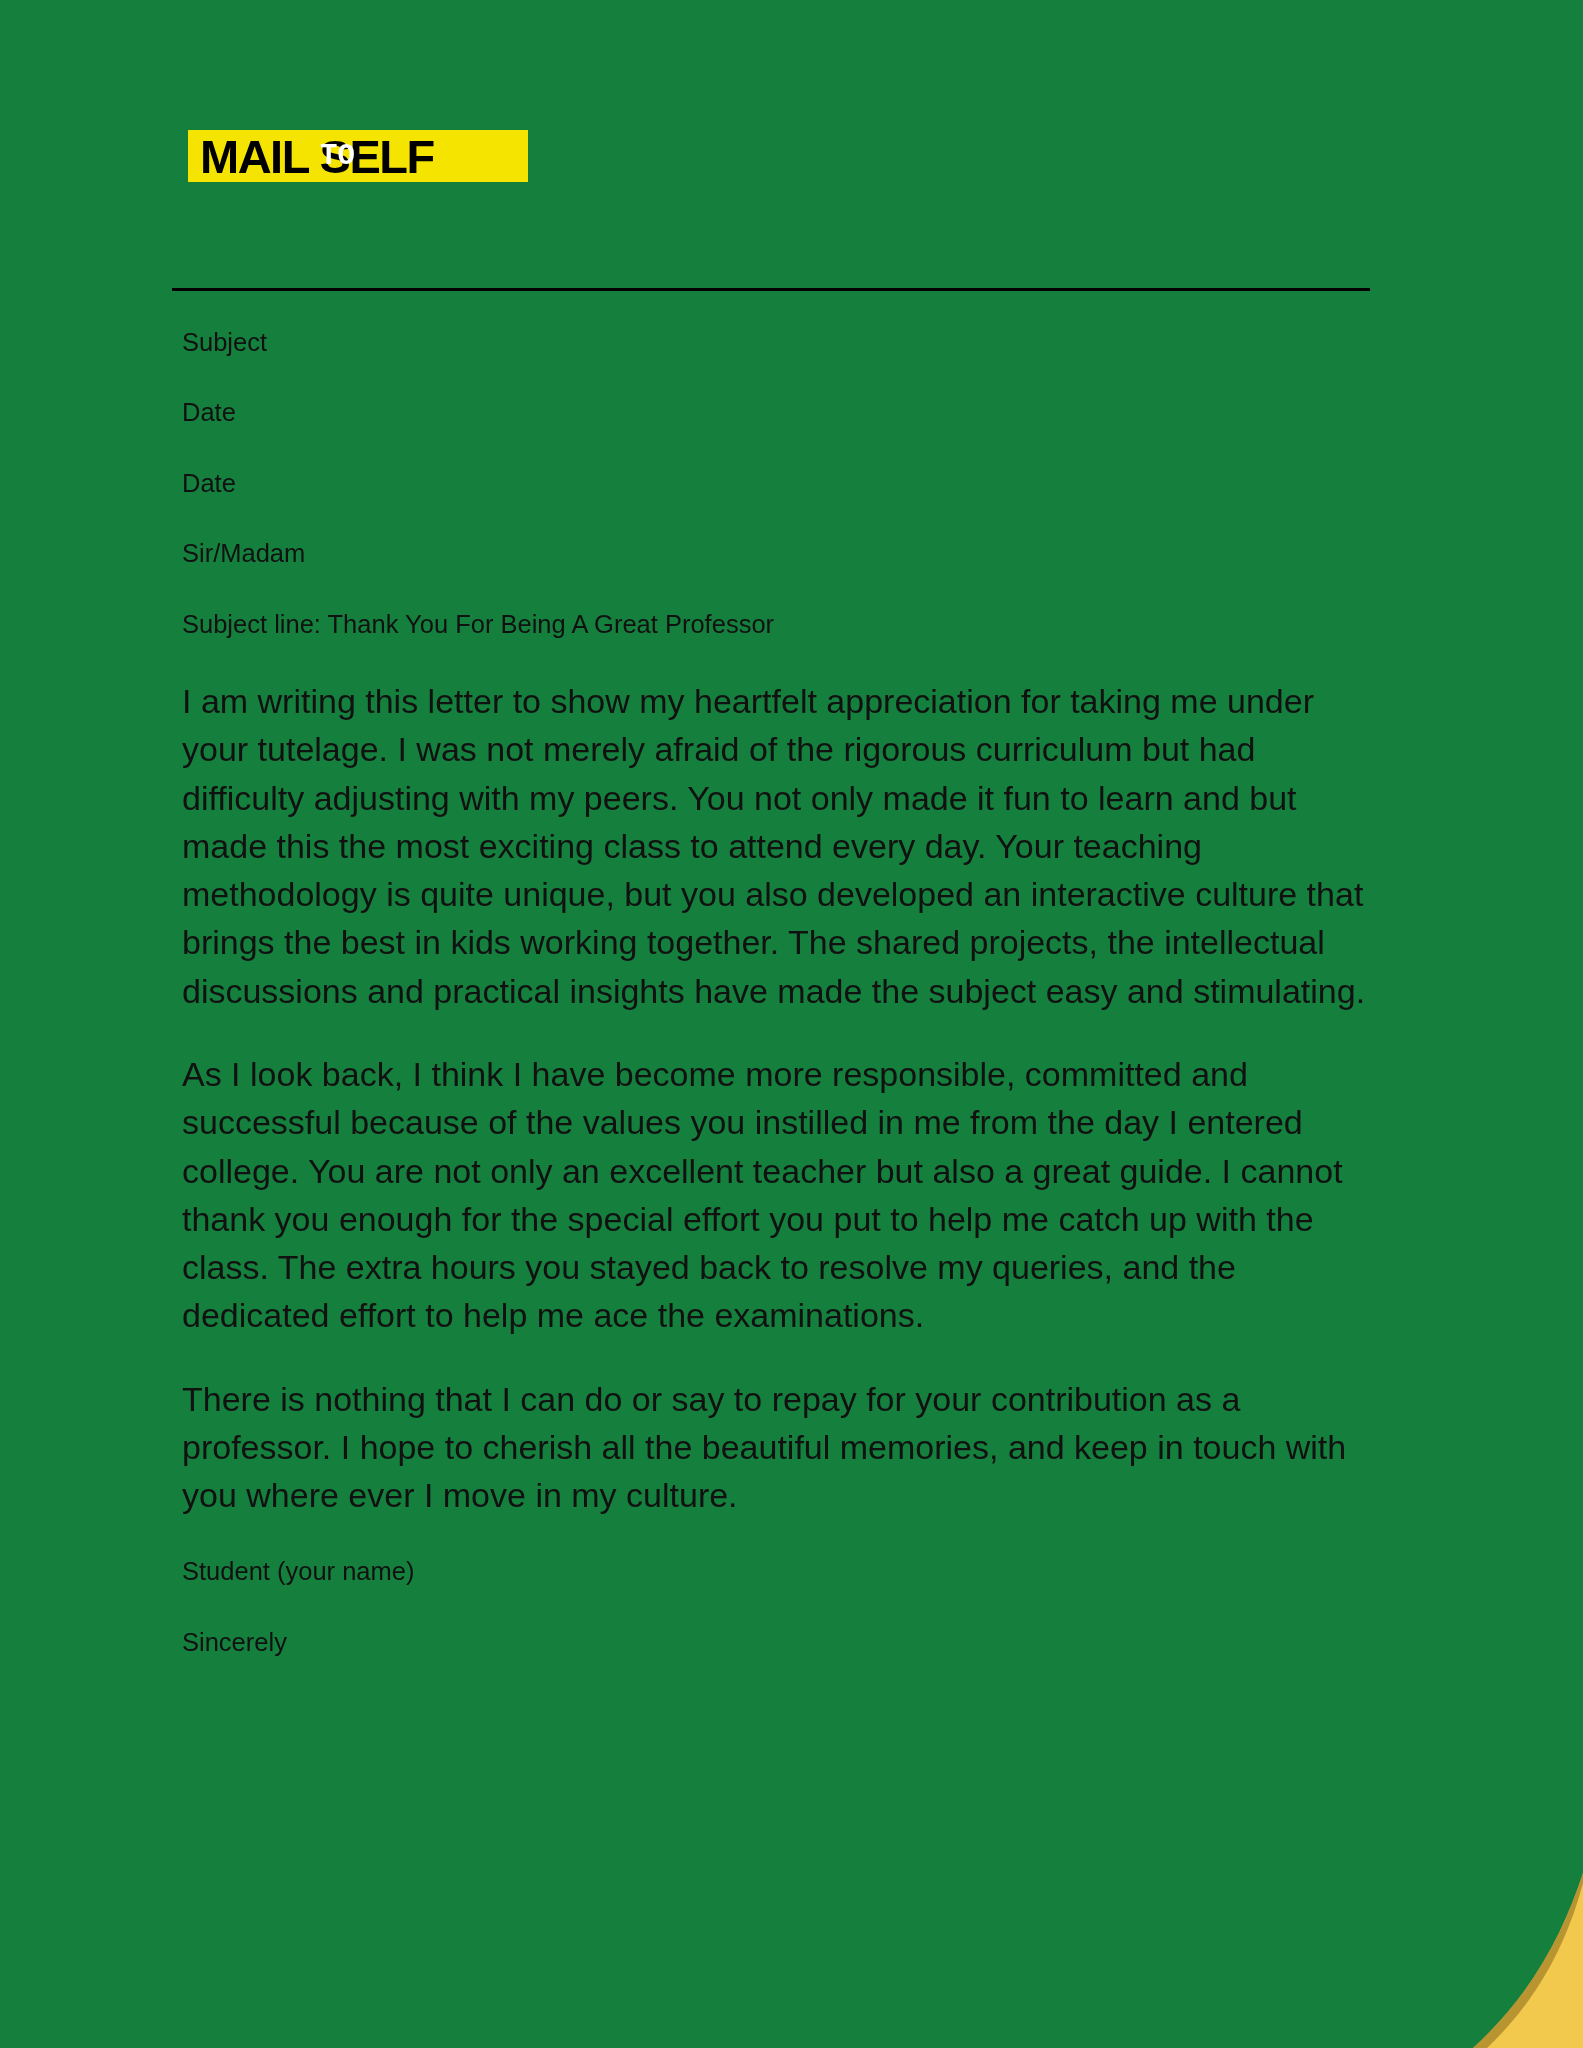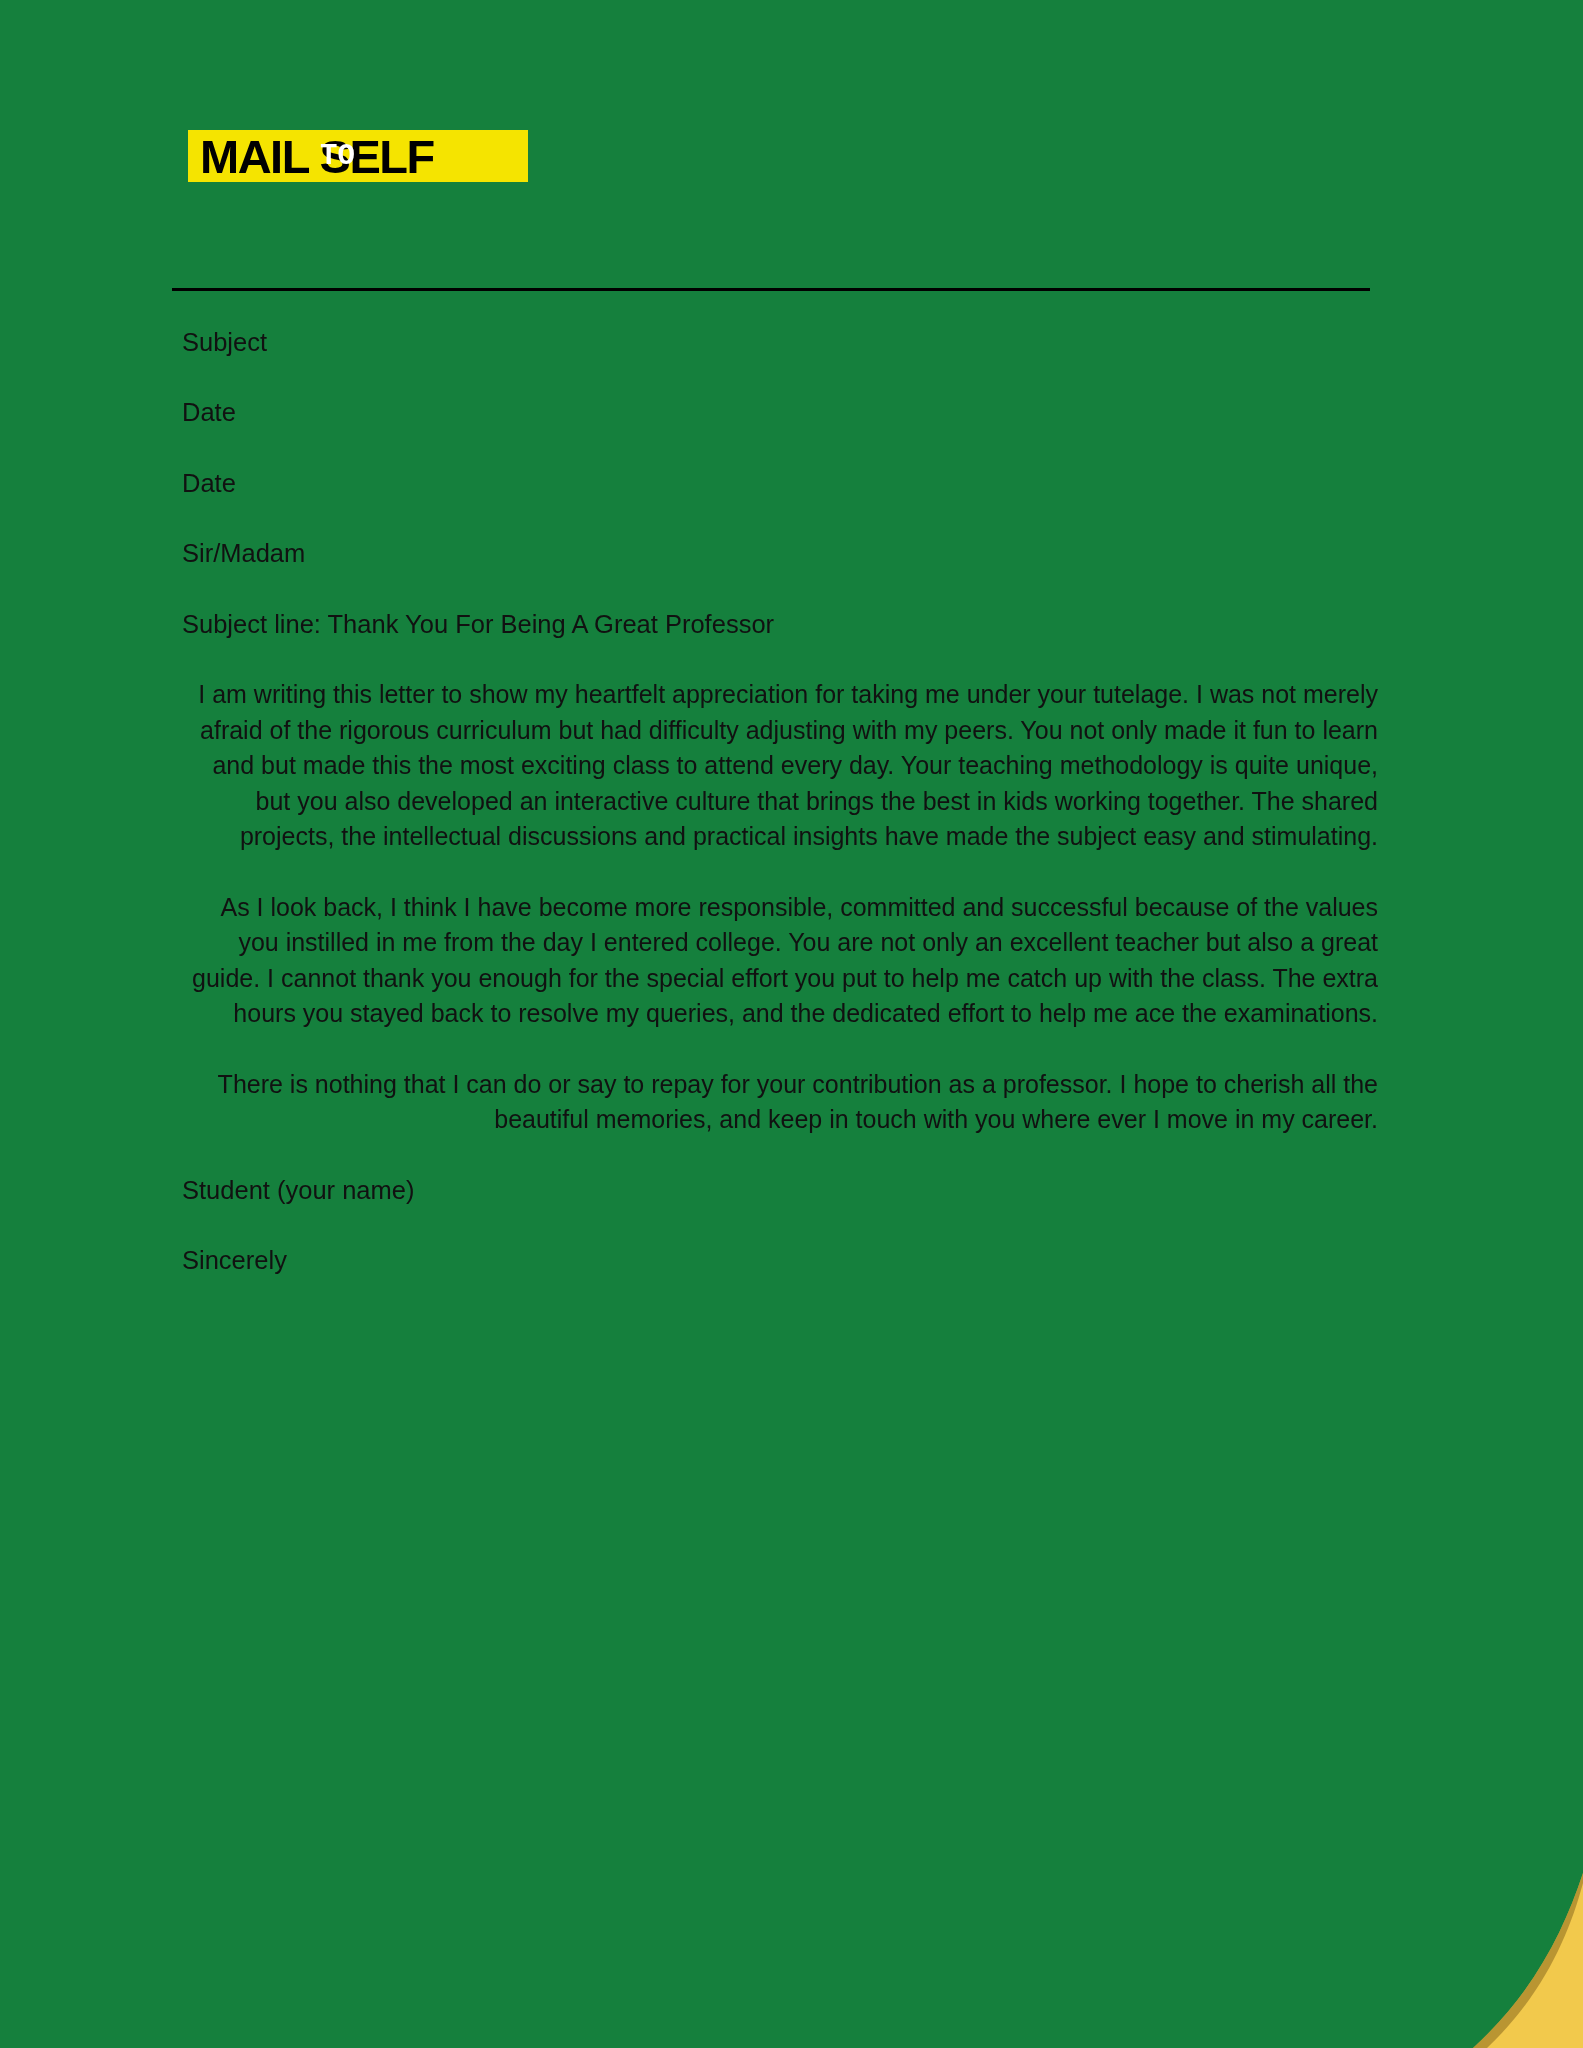--- a/index.html
+++ b/index.html
@@ -80,25 +80,25 @@
     width: 1196px;
   }
   .meta-line {
     font-size: 25.5px;
     line-height: 1.35;
     color: #111111;
     margin: 0 0 36px 0;
     white-space: pre-wrap;
   }
   .para {
-    font-size: 25px;
+    font-size: 34px;
     line-height: 1.42;
     color: #111111;
     margin: 0 0 35px 0;
-    text-align: right;
+    text-align: left;
   }
   .closing {
     font-size: 25.5px;
     line-height: 1.35;
     color: #111111;
     margin: 0 0 36px 0;
   }
 
   
   .corner-deco {
@@ -127,21 +127,21 @@
   <div class="letter">
 
     <p class="meta-line">Subject</p>
     <p class="meta-line">Date</p>
     <p class="meta-line">Date</p>
     <p class="meta-line">Sir/Madam</p>
     <p class="meta-line">Subject line: Thank You For Being A Great Professor</p>
 
     <p class="para">I am writing this letter to show my heartfelt appreciation for taking me under your tutelage. I was not merely afraid of the rigorous curriculum but had difficulty adjusting with my peers. You not only made it fun to learn and but made this the most exciting class to attend every day. Your teaching methodology is quite unique, but you also developed an interactive culture that brings the best in kids working together. The shared projects, the intellectual discussions and practical insights have made the subject easy and stimulating.</p>
     <p class="para">As I look back, I think I have become more responsible, committed and successful because of the values you instilled in me from the day I entered college. You are not only an excellent teacher but also a great guide. I cannot thank you enough for the special effort you put to help me catch up with the class. The extra hours you stayed back to resolve my queries, and the dedicated effort to help me ace the examinations.</p>
-    <p class="para">There is nothing that I can do or say to repay for your contribution as a professor. I hope to cherish all the beautiful memories, and keep in touch with you where ever I move in my career.</p>
+    <p class="para">There is nothing that I can do or say to repay for your contribution as a professor. I hope to cherish all the beautiful memories, and keep in touch with you where ever I move in my culture.</p>
 
     <p class="closing">Student (your name)</p>
     <p class="closing">Sincerely</p>
 
   </div>
 
   <svg class="corner-deco" viewBox="0 0 170 175" aria-hidden="true">
     <path d="M170 0 C 150 60, 120 120, 60 175 L 170 175 Z" fill="#F2C94C"></path>
     <path d="M170 0 C 150 60, 120 120, 60 175 L 74 175 C 130 122, 156 62, 170 10 Z" fill="#8A6A1E" opacity="0.55"></path>
     <path d="M170 20 C 154 74, 128 128, 80 175 L 170 175 Z" fill="#F2C94C"></path>

